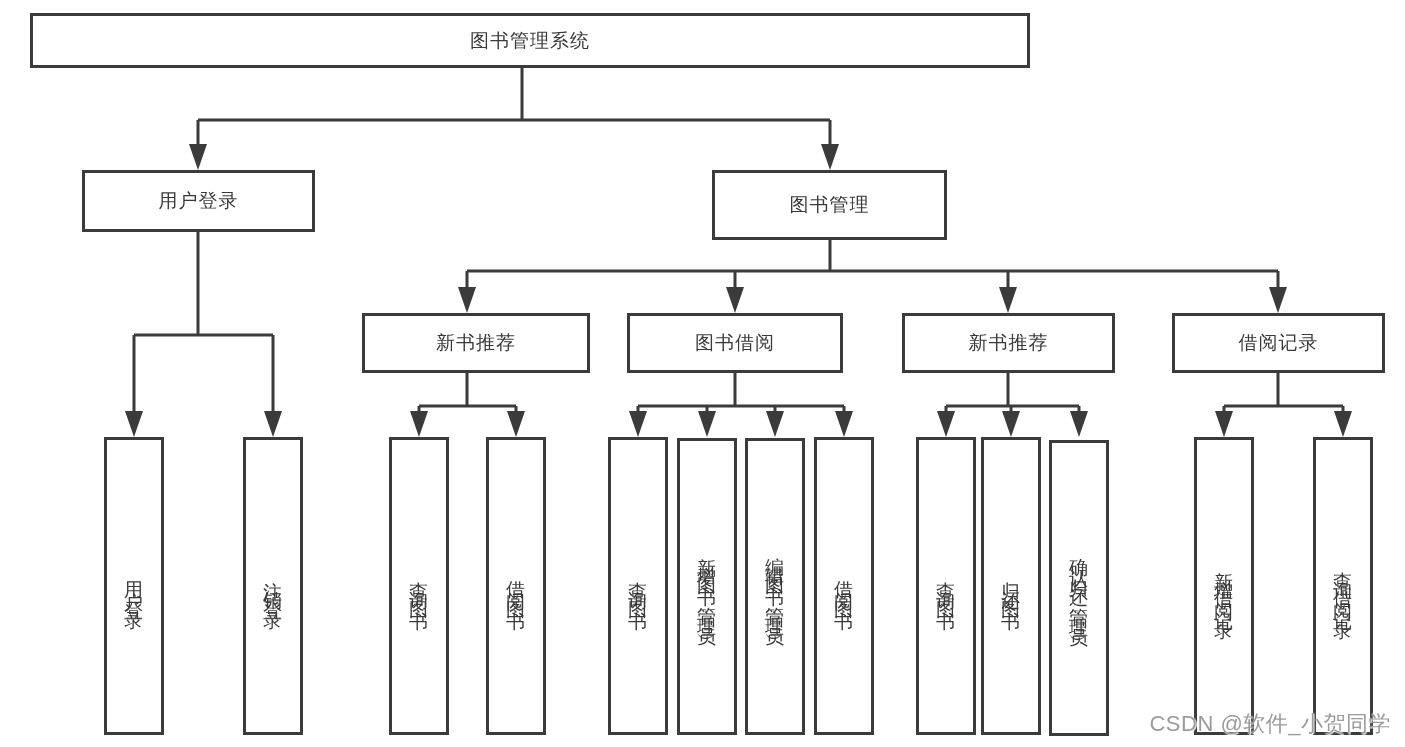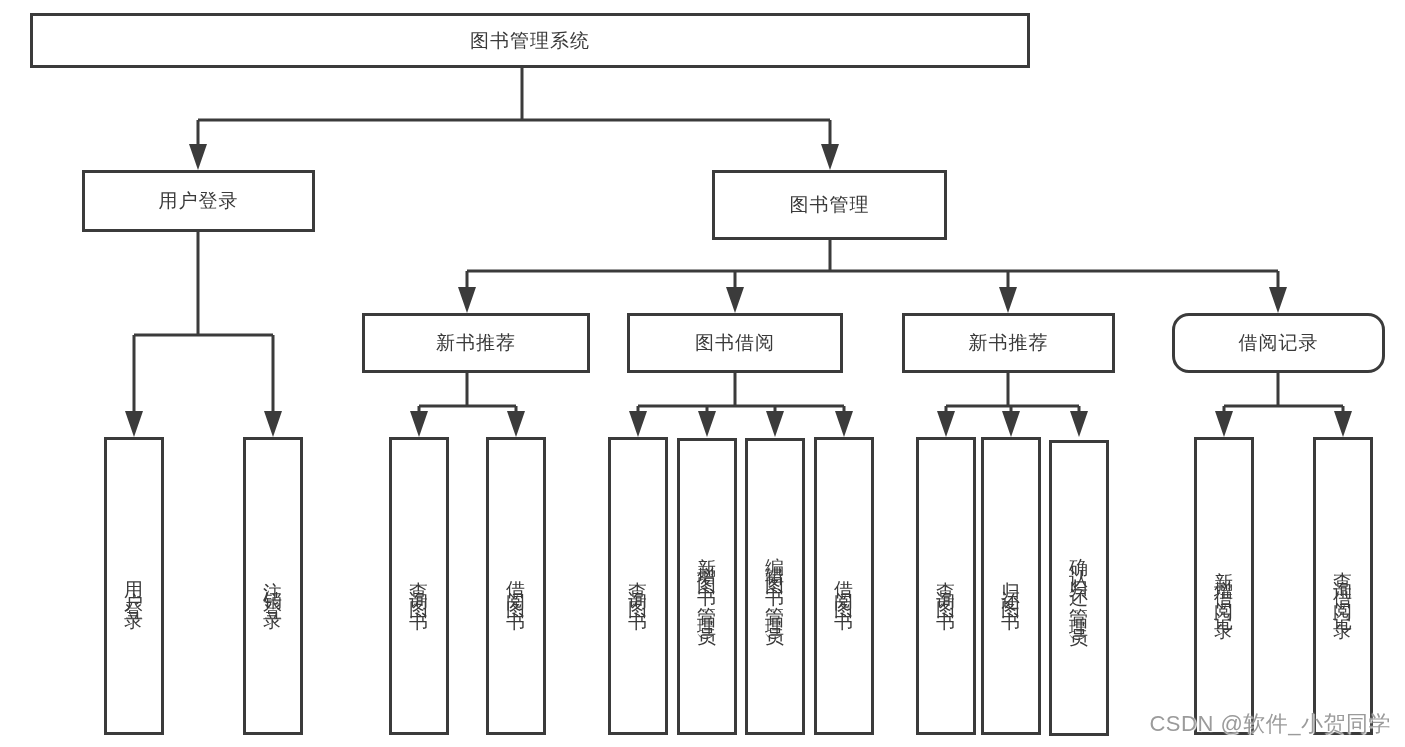--- a/index.html
+++ b/index.html
@@ -129,21 +129,21 @@
 
   <div class="box" style="left:362px; top:313px; width:228px; height:60px;">
     <span class="h-label">新书推荐</span>
   </div>
   <div class="box" style="left:627px; top:313px; width:216px; height:60px;">
     <span class="h-label">图书借阅</span>
   </div>
   <div class="box" style="left:902px; top:313px; width:213px; height:60px;">
     <span class="h-label">新书推荐</span>
   </div>
-  <div class="box" style="left:1172px; top:313px; width:213px; height:60px;border-radius:17px;">
+  <div class="box" style="left:1172px; top:313px; width:213px; height:60px;">
     <span class="h-label">借阅记录</span>
   </div>
 
   <div class="box" style="left:104px; top:437px; width:60px; height:298px;">
     <span class="v-label">用户登录</span>
   </div>
   <div class="box" style="left:243px; top:437px; width:60px; height:298px;">
     <span class="v-label">注销登录</span>
   </div>
 

